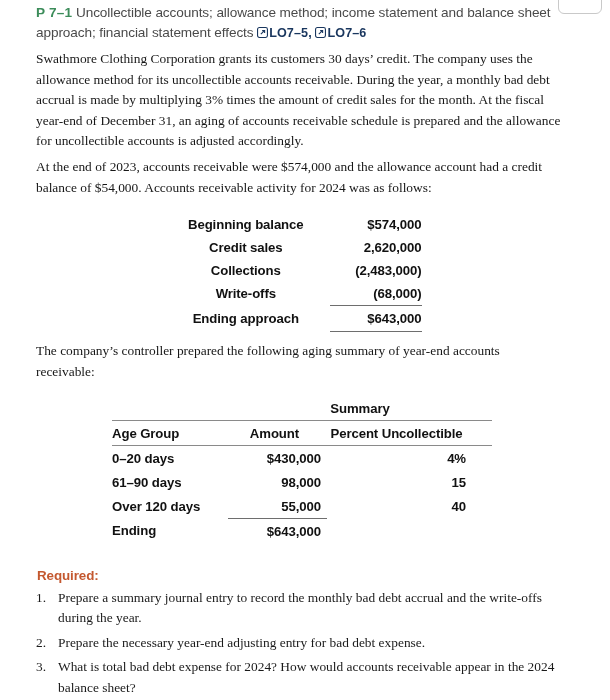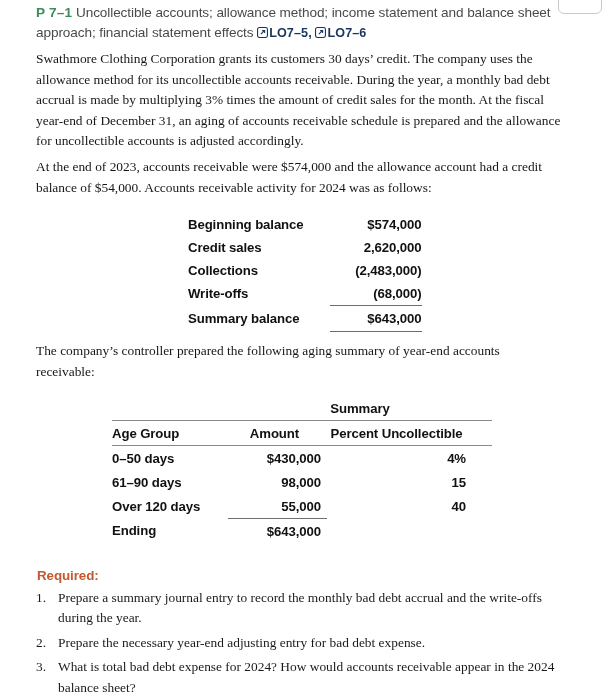--- a/index.html
+++ b/index.html
@@ -96,21 +96,21 @@
     font-size: 13.2px;
     color: #111111;
     letter-spacing: -0.1px;
   }
   .activity-table td {
     padding: 2px 0 2px 0;
     line-height: 19px;
     white-space: nowrap;
   }
   .activity-table td.lbl {
-    text-align: left;
+    text-align: center;
     padding-right: 26px;
   }
   .activity-table td.val {
     text-align: right;
     width: 92px;
   }
   .activity-table tr.rule-above td.val {
     border-top: 1.6px solid #6e6e6e;
     padding-top: 3px;
   }
@@ -240,40 +240,40 @@
       </tr>
       <tr>
         <td class="lbl">Collections</td>
         <td class="val">(2,483,000)</td>
       </tr>
       <tr>
         <td class="lbl">Write-offs</td>
         <td class="val">(68,000)</td>
       </tr>
       <tr class="rule-above rule-below">
-        <td class="lbl">Summary balance</td>
+        <td class="lbl">Ending approach</td>
         <td class="val">$643,000</td>
       </tr>
     </tbody>
   </table>
 
   <div class="summary-wrap">
     <table class="summary-table">
       <tbody>
         <tr class="sum-title-row">
           <td style="width:128px"></td>
           <td colspan="2">Summary</td>
         </tr>
         <tr class="sum-head-row">
           <td class="c-age">Age Group</td>
           <td class="c-amount">Amount</td>
           <td class="c-pct">Percent Uncollectible</td>
         </tr>
         <tr>
-          <td class="c-age">0–50 days</td>
+          <td class="c-age">0–20 days</td>
           <td class="c-amount">$430,000</td>
           <td class="c-pct">4%</td>
         </tr>
         <tr>
           <td class="c-age">61–90 days</td>
           <td class="c-amount">98,000</td>
           <td class="c-pct">15</td>
         </tr>
         <tr class="sub-rule">
           <td class="c-age">Over 120 days</td>

